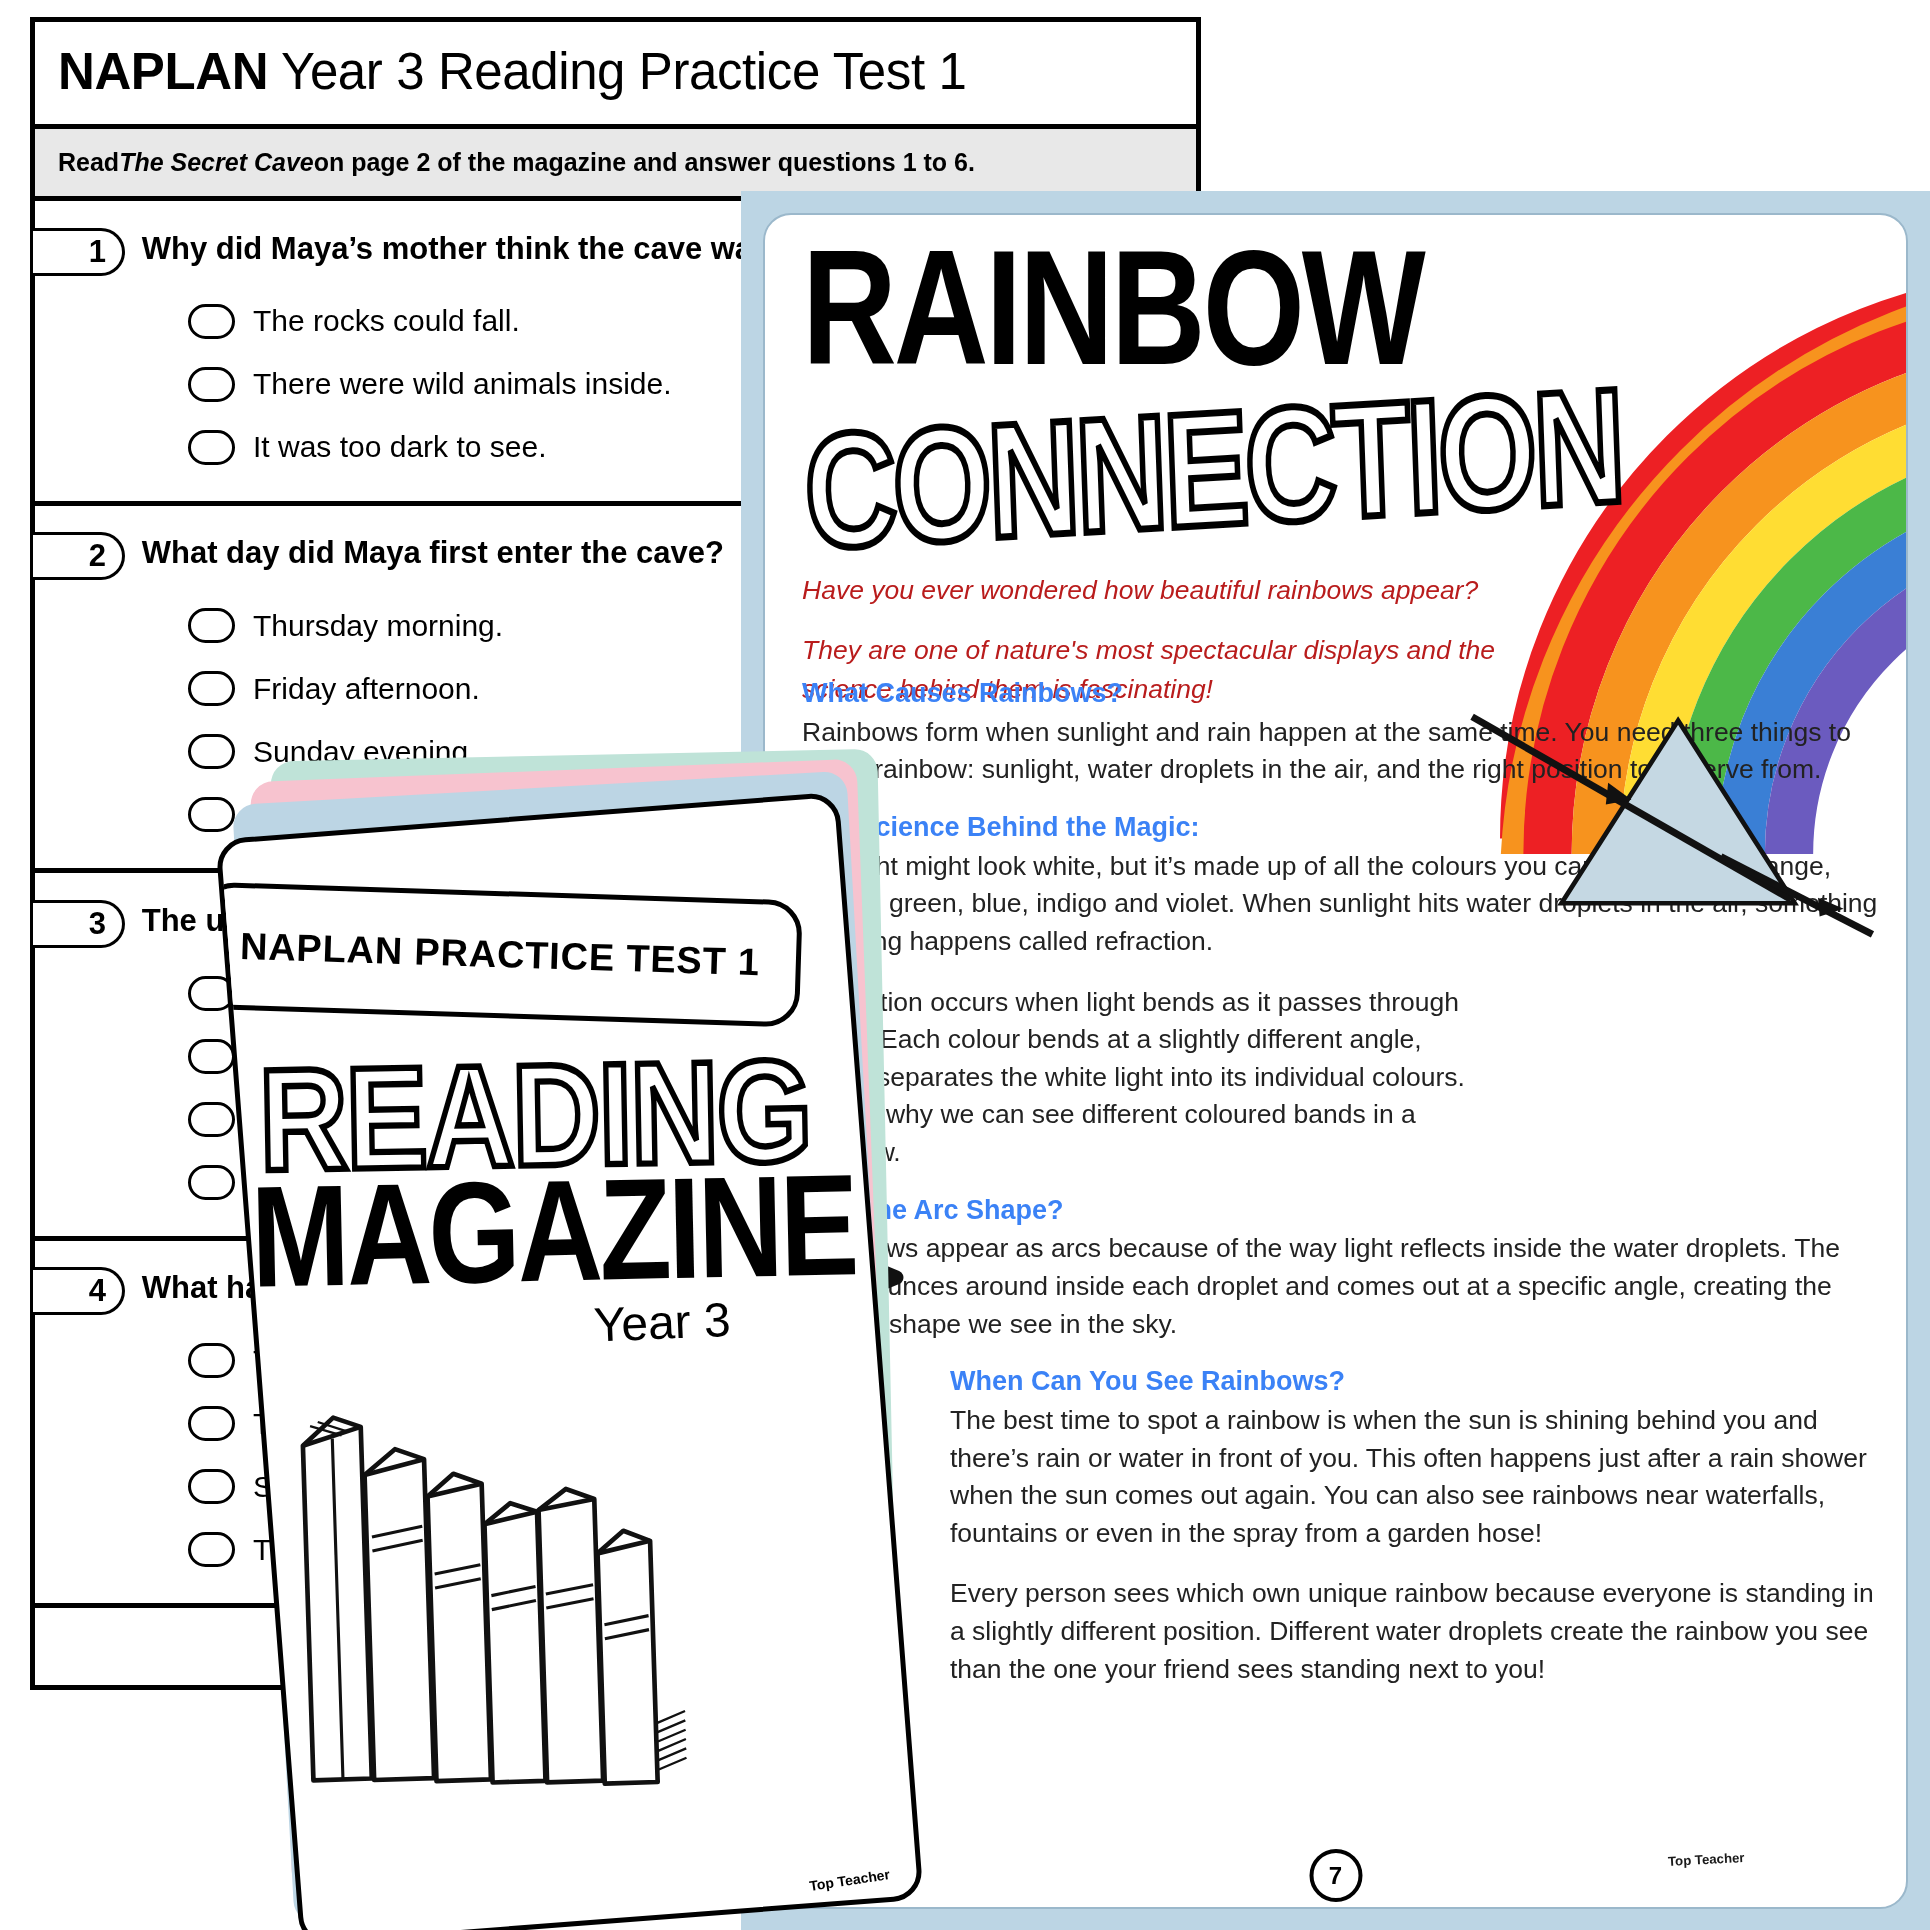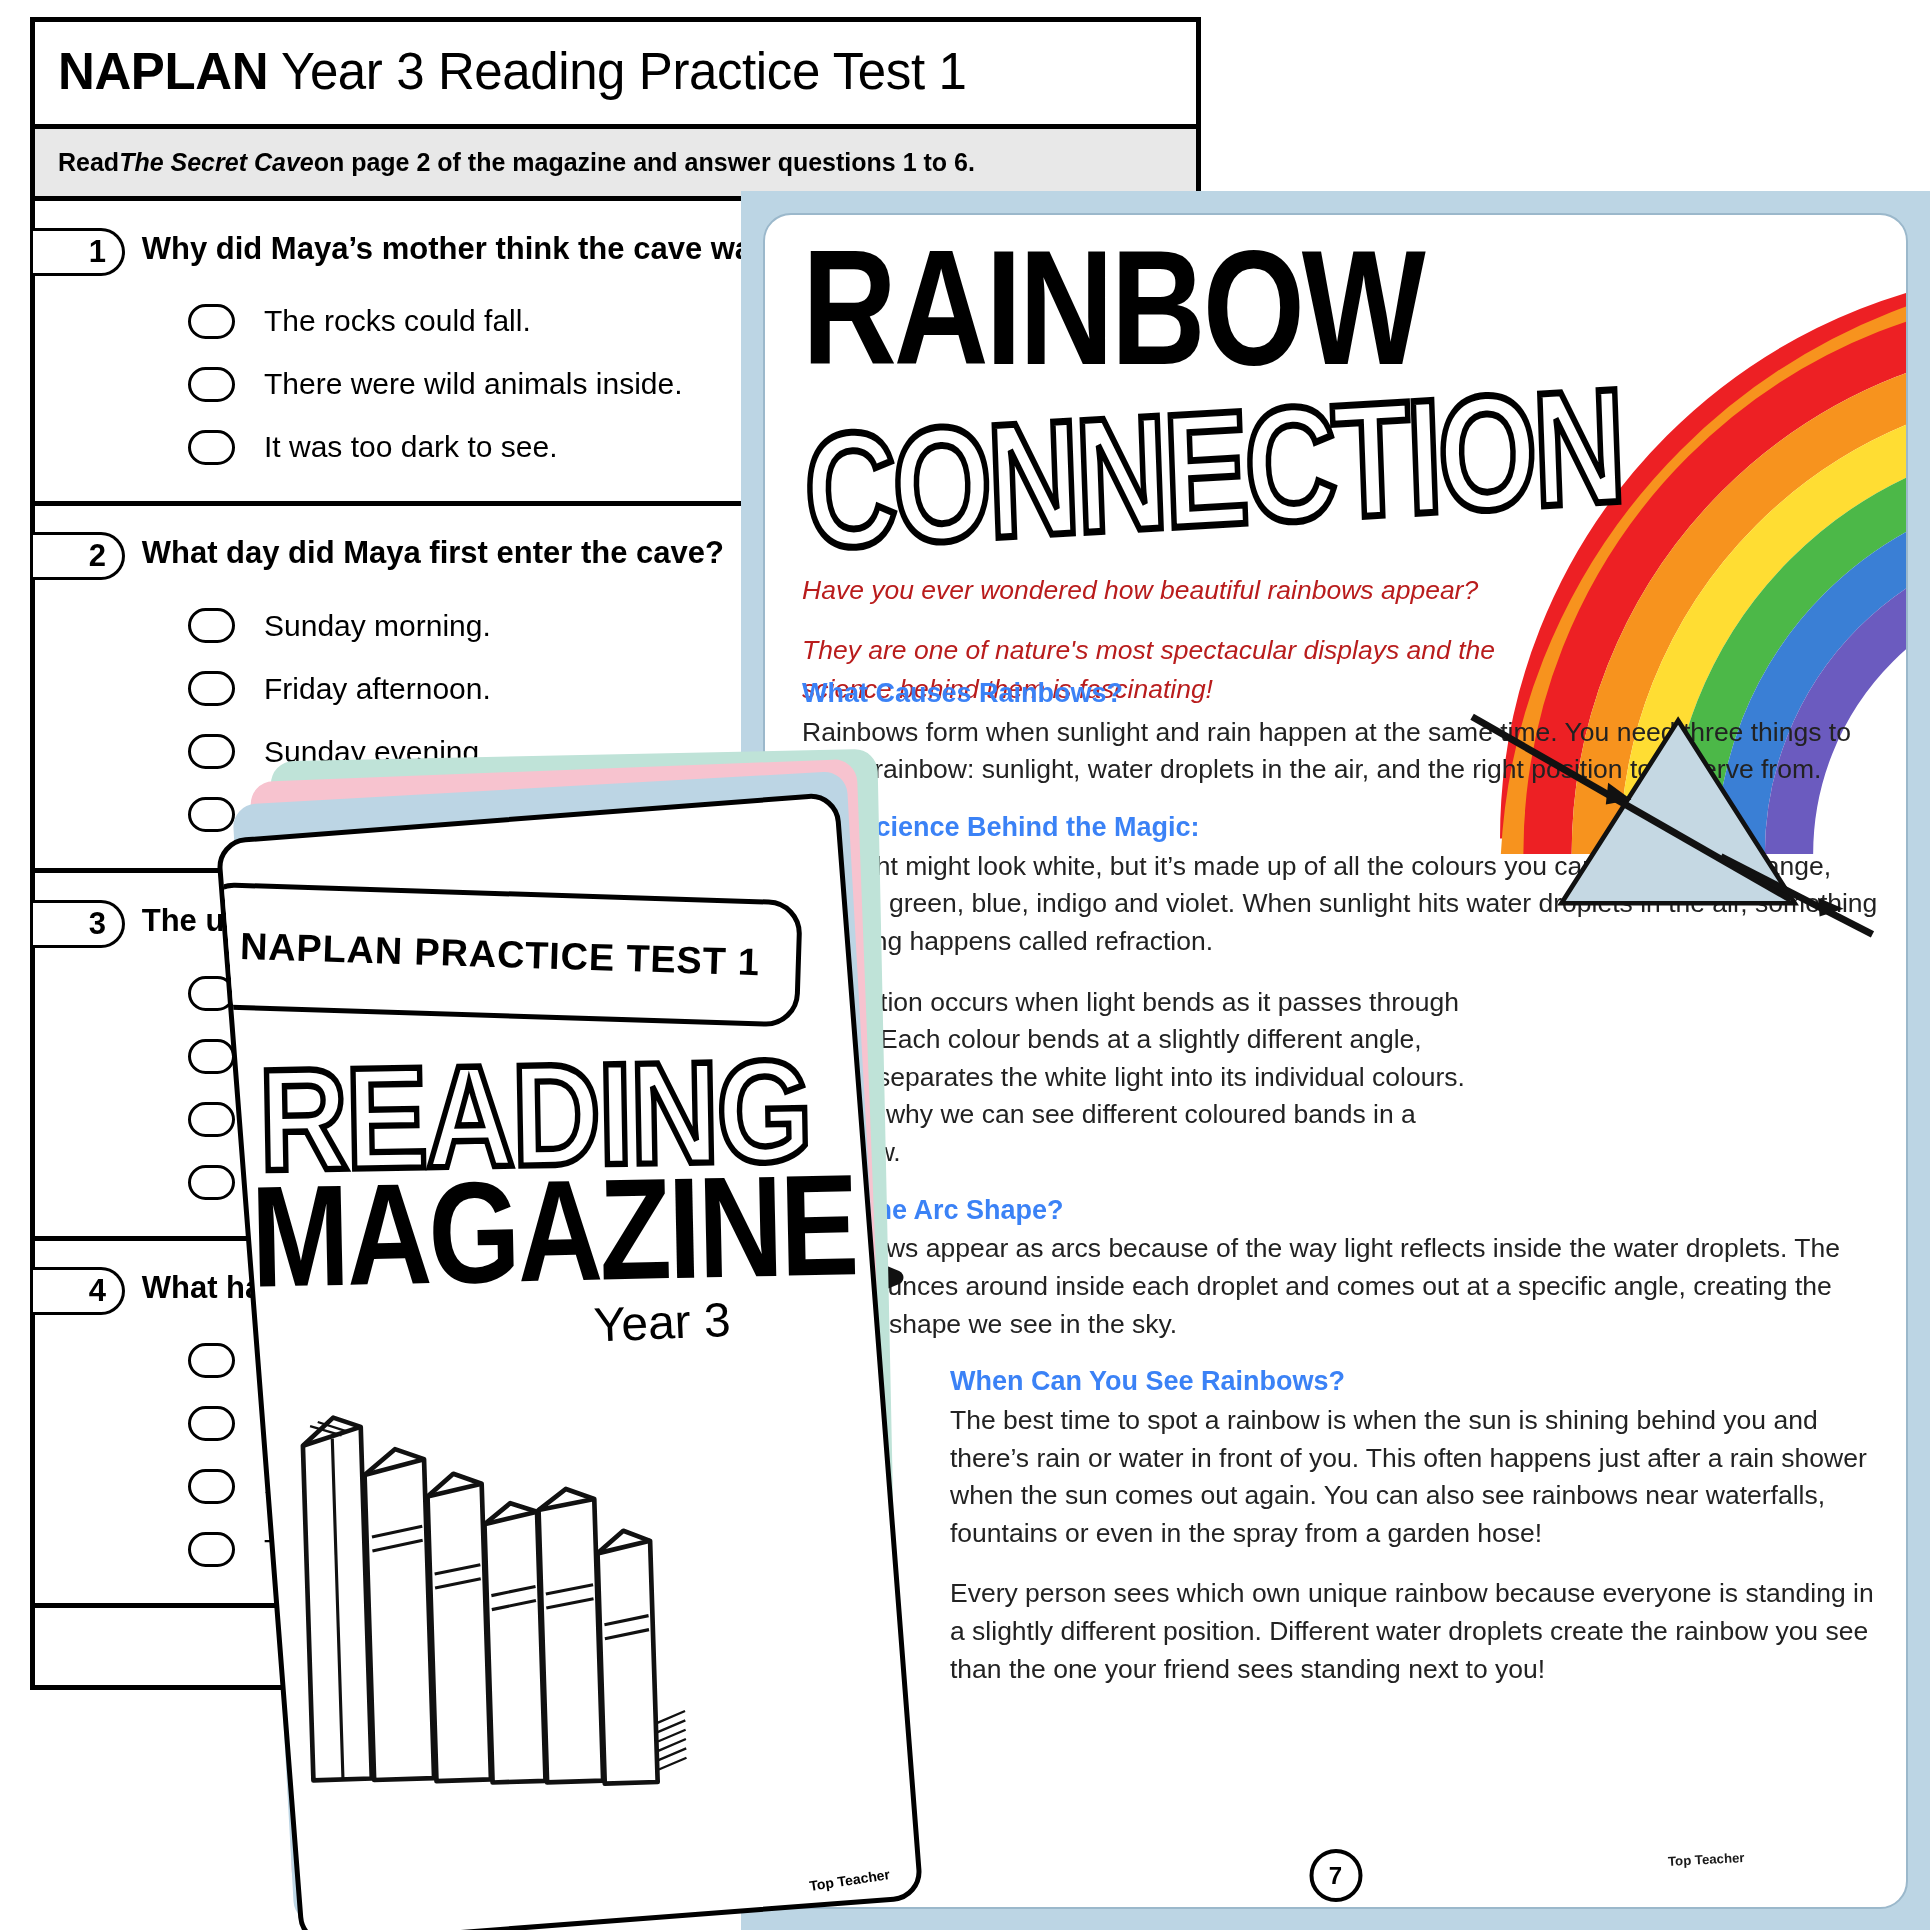--- a/index.html
+++ b/index.html
@@ -71,21 +71,21 @@
   .opt{
     display:flex;align-items:center;
     margin:28px 0 0 153px;
   }
   .opt-oval{
     flex:0 0 auto;
     width:41px;height:29px;border:3.1px solid #000;border-radius:20px;
     background:#fff;
   }
   .opt-label{
-    margin-left:29px;font-size:30px;white-space:nowrap;
+    margin-left:18px;font-size:30px;white-space:nowrap;
   }
 
   
   .mag-page{
     position:absolute;left:741px;top:191px;width:1189px;height:1740px;
     background:#bcd5e4;
     z-index:2;
     padding:22px;box-sizing:border-box;
     overflow:hidden;
   }
@@ -256,21 +256,21 @@
     </div>
   </div>
 
   <div class="q-block">
     <div class="q-head">
       <div class="q-num">2</div>
       <div class="q-text">What day did Maya first enter the cave?</div>
     </div>
     <div class="opt">
       <div class="opt-oval"></div>
-      <div class="opt-label">Sunday morning.</div>
+      <div class="opt-label">Thursday morning.</div>
     </div>
     <div class="opt">
       <div class="opt-oval"></div>
       <div class="opt-label">Friday afternoon.</div>
     </div>
     <div class="opt">
       <div class="opt-oval"></div>
       <div class="opt-label">Sunday evening.</div>
     </div>
     <div class="opt">

